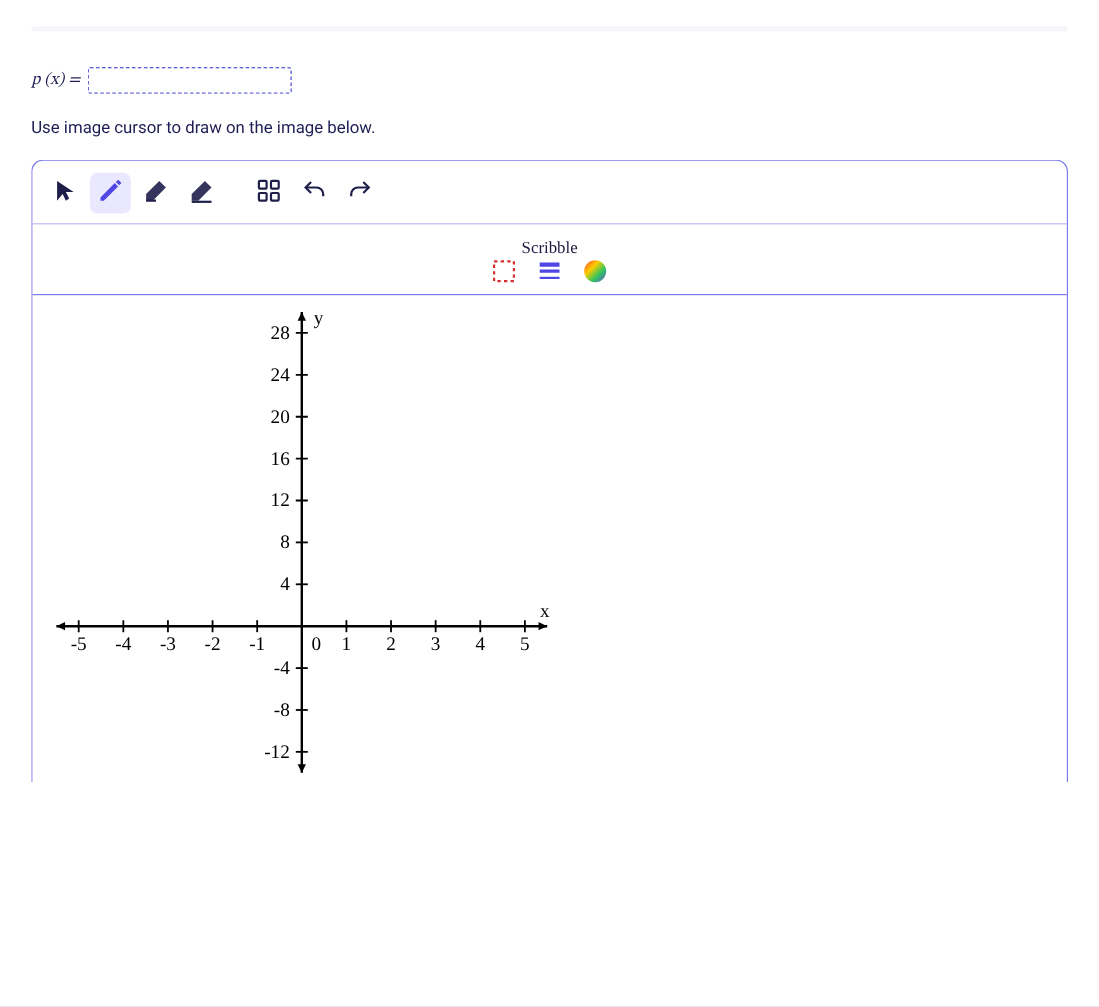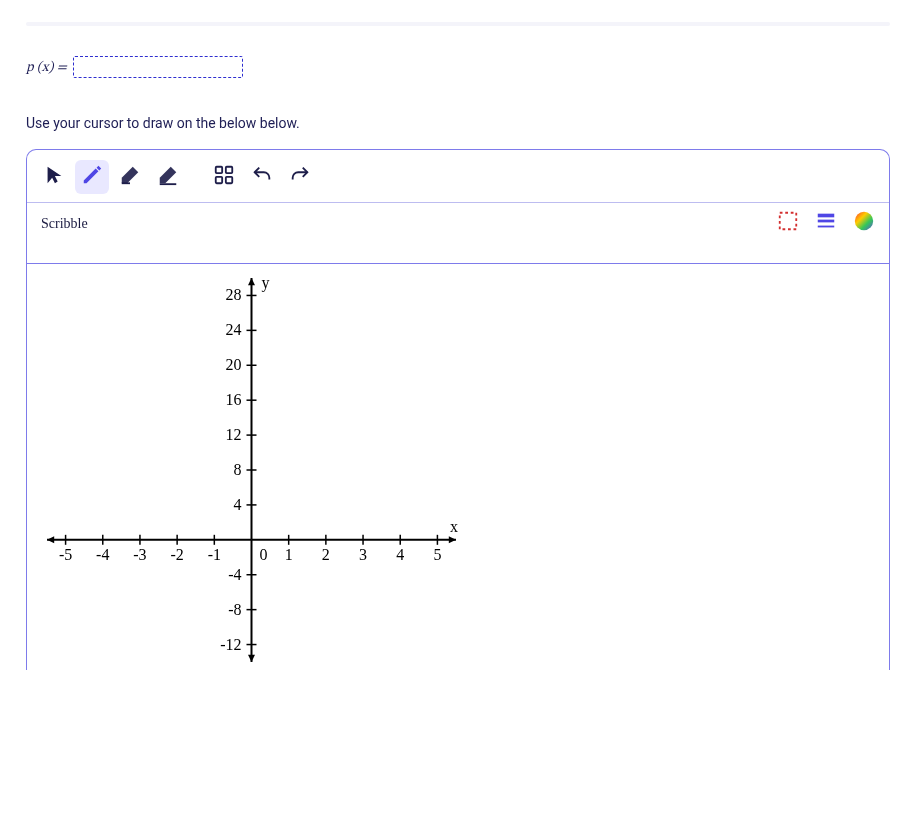--- a/index.html
+++ b/index.html
@@ -28,21 +28,21 @@
     background: #f4f4fa;
     margin-bottom: 30px;
     border-radius: 2px;
   }
   .question p { margin: 0 0 14px 0; }
   .math { font-family: "Cambria Math", "STIX Two Math", "Times New Roman", serif; font-style: italic; }
   .answer-row {
     display: flex;
     align-items: center;
     gap: 6px;
-    margin: 16px 0 34px 0;
+    margin: 16px 0 18px 0;
   }
   .answer-input {
     display: inline-block;
     min-width: 170px;
     height: 22px;
     border: 1.5px dashed var(--dashed);
     border-radius: 2px;
     box-sizing: border-box;
   }
 
@@ -77,23 +77,24 @@
     background: #e9e8ff;
     color: #4f46e5;
   }
   .tbtn svg { width: 22px; height: 22px; }
   .tspacer { width: 14px; }
 
   .subbar {
     display: flex;
     align-items: center;
     justify-content: space-between;
-    padding: 10px 14px 28px 14px;
+    padding: 10px 14px 4px 14px;
     border-top: 1px solid #bdbcf0;
     border-bottom: 1px solid #7e7beb;
+    flex-direction: column;
   }
   .subbar .left {
     font-family: "Times New Roman", serif;
     font-size: 14px;
     color: #1a1a40;
   }
   .subbar .right {
     display: flex;
     align-items: center;
     gap: 16px;
@@ -133,21 +134,21 @@
   <div class="question">
 
 
 
 
     <div class="answer-row">
       <span class="math">p (x) = </span>
       <span class="answer-input"></span>
     </div>
 
-    <p>Use your cursor to draw on the below below.</p>
+    <p>Use image cursor to draw on the image below.</p>
 
   </div>
 
   <div class="draw-panel">
     <div class="toolbar">
       <button class="tbtn">
         <span>
           <svg viewBox="0 0 24 24" fill="currentColor">
               <path d="M5 3 L5 21 L10 15 L13 21 L16 19 L13 13 L20 13 Z"></path>
             </svg>

